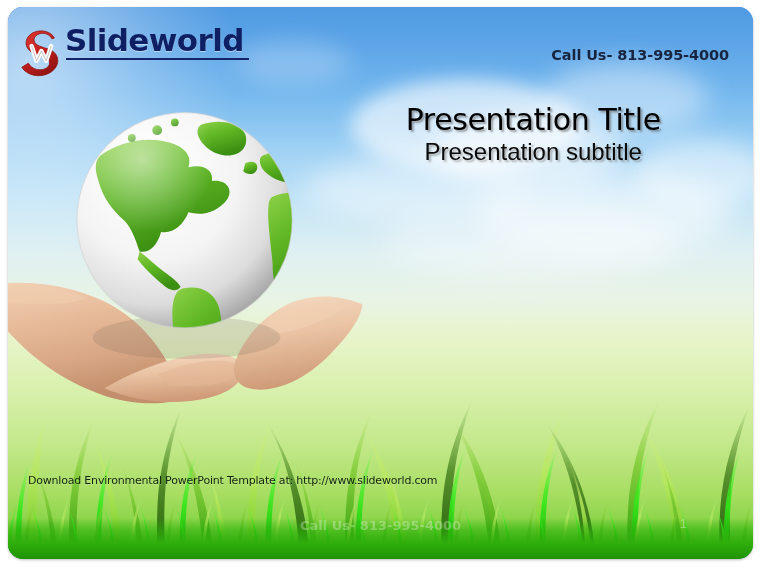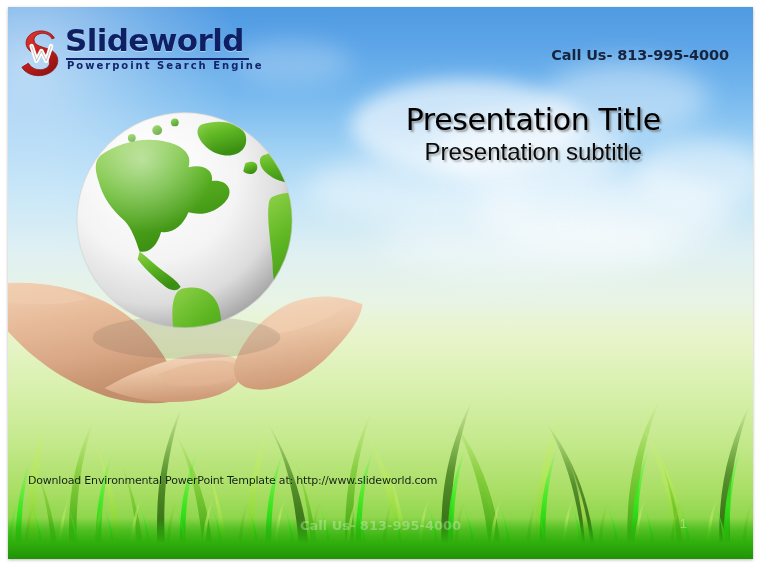--- a/index.html
+++ b/index.html
@@ -26,20 +26,21 @@
   
   #slide {
     position: absolute;
     left: 8px;
     top: 7px;
     width: 745px;
     height: 552px;
     overflow: hidden;
     background: #3b82f6;
     box-shadow: 0 1px 3px rgba(0,0,0,.28);
+    border-radius: 15px;
   }
 
   
   .sky {
     position: absolute; left:0; top:0; width:100%; height:62%;
     background:
       linear-gradient(to bottom,
         #4f9ae2 0%,
         #5ea6e8 12%,
         #77b9ee 26%,
@@ -445,21 +446,20 @@
                    L 6 52 C 12 62, 27 65, 38 60 C 50 55, 54 42, 46 34
                    C 40 28, 28 28, 23 23 C 19 19, 21 13, 27 11
                    C 33 9, 40 11, 43 17 Z" fill="url(#redG)" stroke="#8e1110" stroke-width="1"></path>
 
           <path d="M18 26 L 24 44 L 30 32 L 36 44 L 42 26" fill="none" stroke="#ffffff" stroke-width="5.5" stroke-linecap="round" stroke-linejoin="round"></path>
           <path d="M18 26 L 24 44 L 30 32 L 36 44 L 42 26" fill="none" stroke="#2b2b2b" stroke-width="1" opacity=".35" stroke-linecap="round" stroke-linejoin="round"></path>
         </svg>
       </div>
       <div class="logo-word">Slideworld</div>
       <div class="logo-rule"></div>
-      <div class="logo-tag">Powerpoint Search Engine</div>
     </div>
 
     <div id="call-us">Call Us- 813-995-4000</div>
 
     <div id="title-block">
       <div id="title">Presentation Title</div>
       <div id="subtitle">Presentation subtitle</div>
     </div>
 
     <div id="caption">Download Environmental PowerPoint Template at: http://www.slideworld.com</div>

